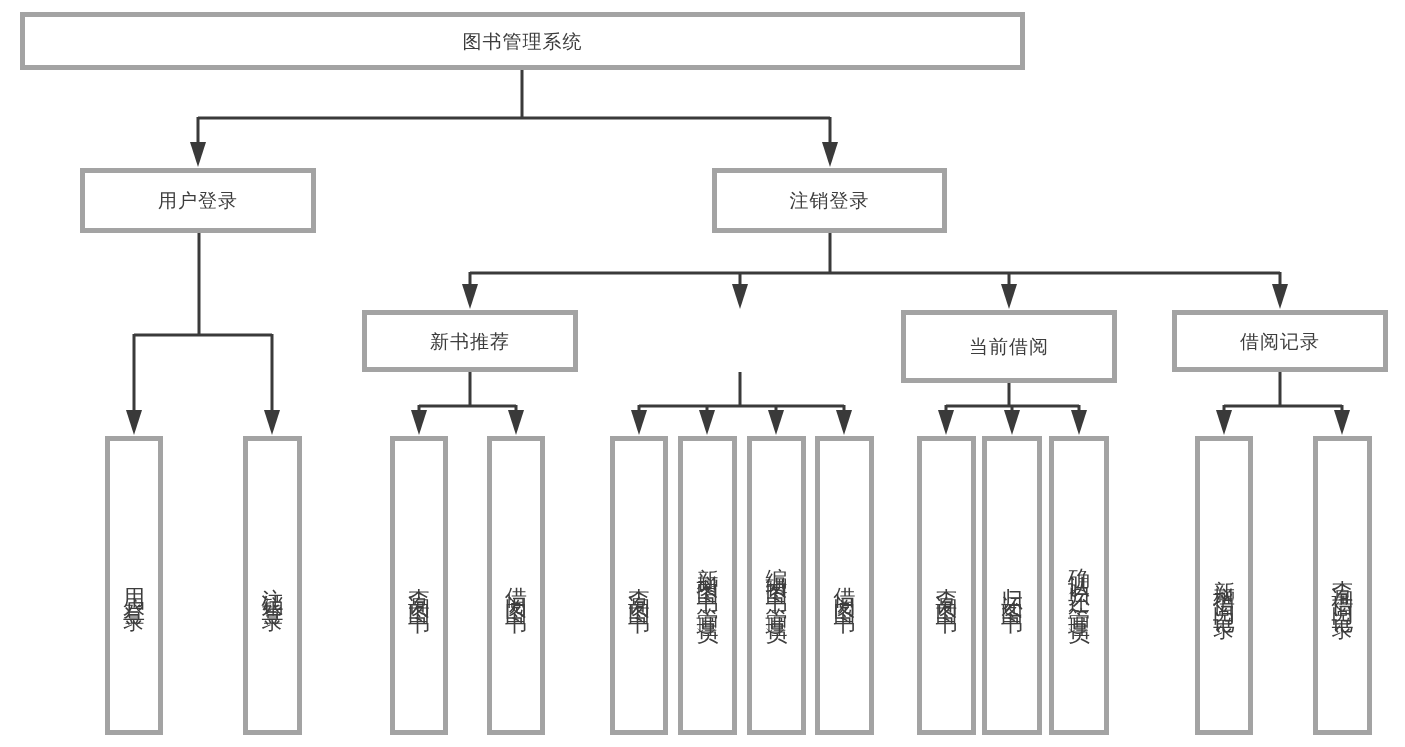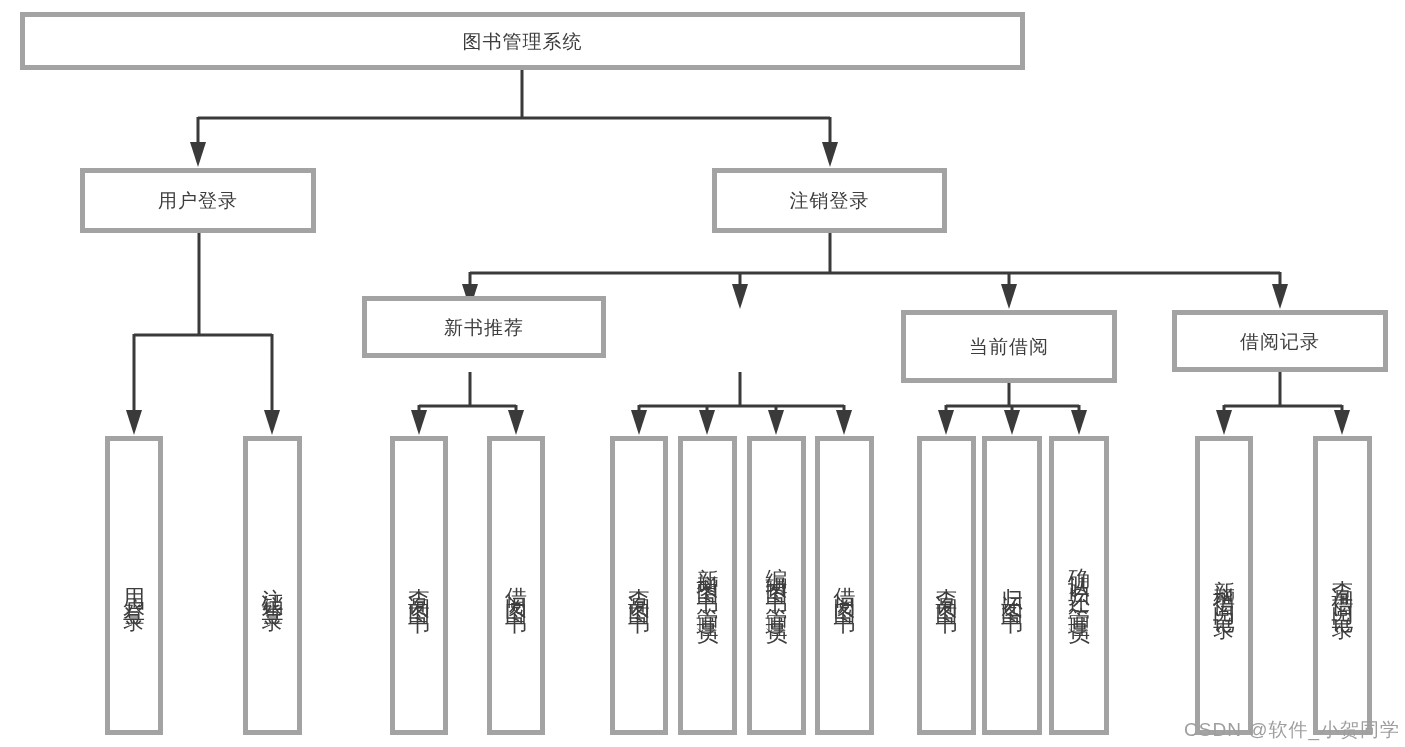--- a/index.html
+++ b/index.html
@@ -42,21 +42,21 @@
     writing-mode: vertical-rl;
     text-orientation: mixed;
     font-size: 22px;
     letter-spacing: 8px;
     line-height: 1;
   }
   
   .n-root            { left: 20px;   top: 12px;  width: 1005px; height: 58px; }
   .n-user-login      { left: 80px;   top: 168px; width: 236px;  height: 65px; }
   .n-book-mgmt       { left: 712px;  top: 168px; width: 235px;  height: 65px; }
-  .n-new-book-rec    { left: 362px;  top: 296px; width: 244px;  height: 62px; }
+  .n-new-book-rec    { left: 362px;  top: 310px; width: 216px;  height: 62px; }
   .n-book-borrow     { left: 632px;  top: 310px; width: 216px;  height: 62px; }
   .n-current-borrow  { left: 901px;  top: 310px; width: 216px;  height: 73px; }
   .n-borrow-record   { left: 1172px; top: 310px; width: 216px;  height: 62px; }
   .n-leaf-user-login { left: 105px;  top: 436px; width: 58px;   height: 299px; }
   .n-leaf-logout     { left: 243px;  top: 436px; width: 59px;   height: 299px; }
   .n-nb-query        { left: 390px;  top: 436px; width: 58px;   height: 299px; }
   .n-nb-borrow       { left: 487px;  top: 436px; width: 58px;   height: 299px; }
   .n-bb-query        { left: 610px;  top: 436px; width: 58px;   height: 299px; }
   .n-bb-add          { left: 678px;  top: 436px; width: 59px;   height: 299px; }
   .n-bb-edit         { left: 747px;  top: 436px; width: 59px;   height: 299px; }
@@ -145,14 +145,13 @@
   <div class="node vnode n-bb-edit">编辑图书（管理员）</div>
   <div class="node vnode n-bb-borrow">借阅图书</div>
 
   <div class="node vnode n-cb-query">查询图书</div>
   <div class="node vnode n-cb-return">归还图书</div>
   <div class="node vnode n-cb-confirm">确认归还（管理员）</div>
 
   <div class="node vnode n-br-add">新增借阅记录</div>
   <div class="node vnode n-br-query">查询借阅记录</div>
 
-  <div id="watermark">CSDN @软件_小贺同学</div>
 </div>
 
 </body></html>

